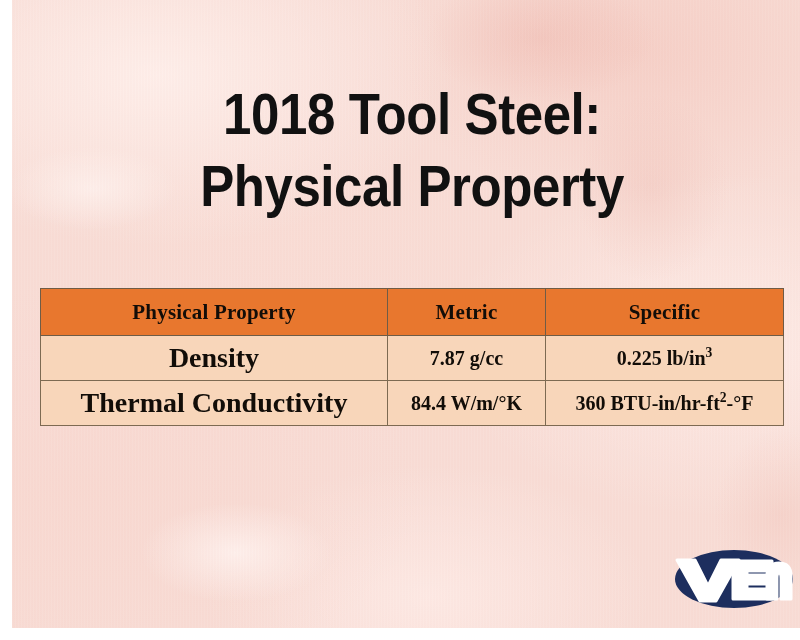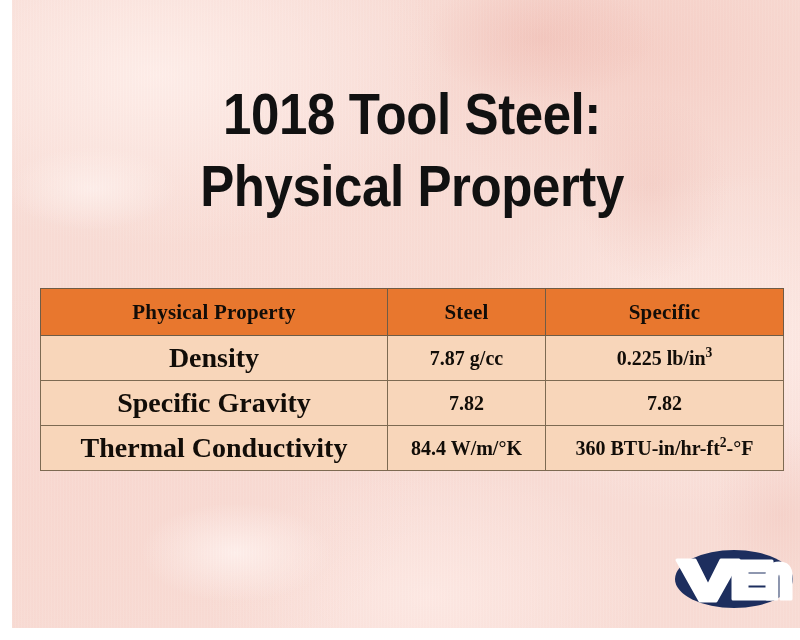--- a/index.html
+++ b/index.html
@@ -154,34 +154,29 @@
 
   <table id="property-table">
     <colgroup>
       <col class="c-prop">
       <col class="c-met">
       <col class="c-imp">
     </colgroup>
     <thead>
       <tr>
         <th>Physical Property</th>
-        <th>Steel</th>
+        <th>Metric</th>
         <th>Specific</th>
       </tr>
     </thead>
     <tbody>
       <tr>
         <td class="prop-cell">Density</td>
         <td class="val-cell">7.87 g/cc</td>
         <td class="val-cell"><span>0.225 lb/in</span><sup>3</sup><span></span></td>
-      </tr>
-      <tr>
-        <td class="prop-cell">Specific Gravity</td>
-        <td class="val-cell">7.82</td>
-        <td class="val-cell"><span>7.82</span><sup></sup><span></span></td>
       </tr>
       <tr>
         <td class="prop-cell">Thermal Conductivity</td>
         <td class="val-cell">84.4 W/m/°K</td>
         <td class="val-cell"><span>360 BTU-in/hr-ft</span><sup>2</sup><span>-°F</span></td>
       </tr>
     </tbody>
   </table>
 
   <div id="vem-logo">

